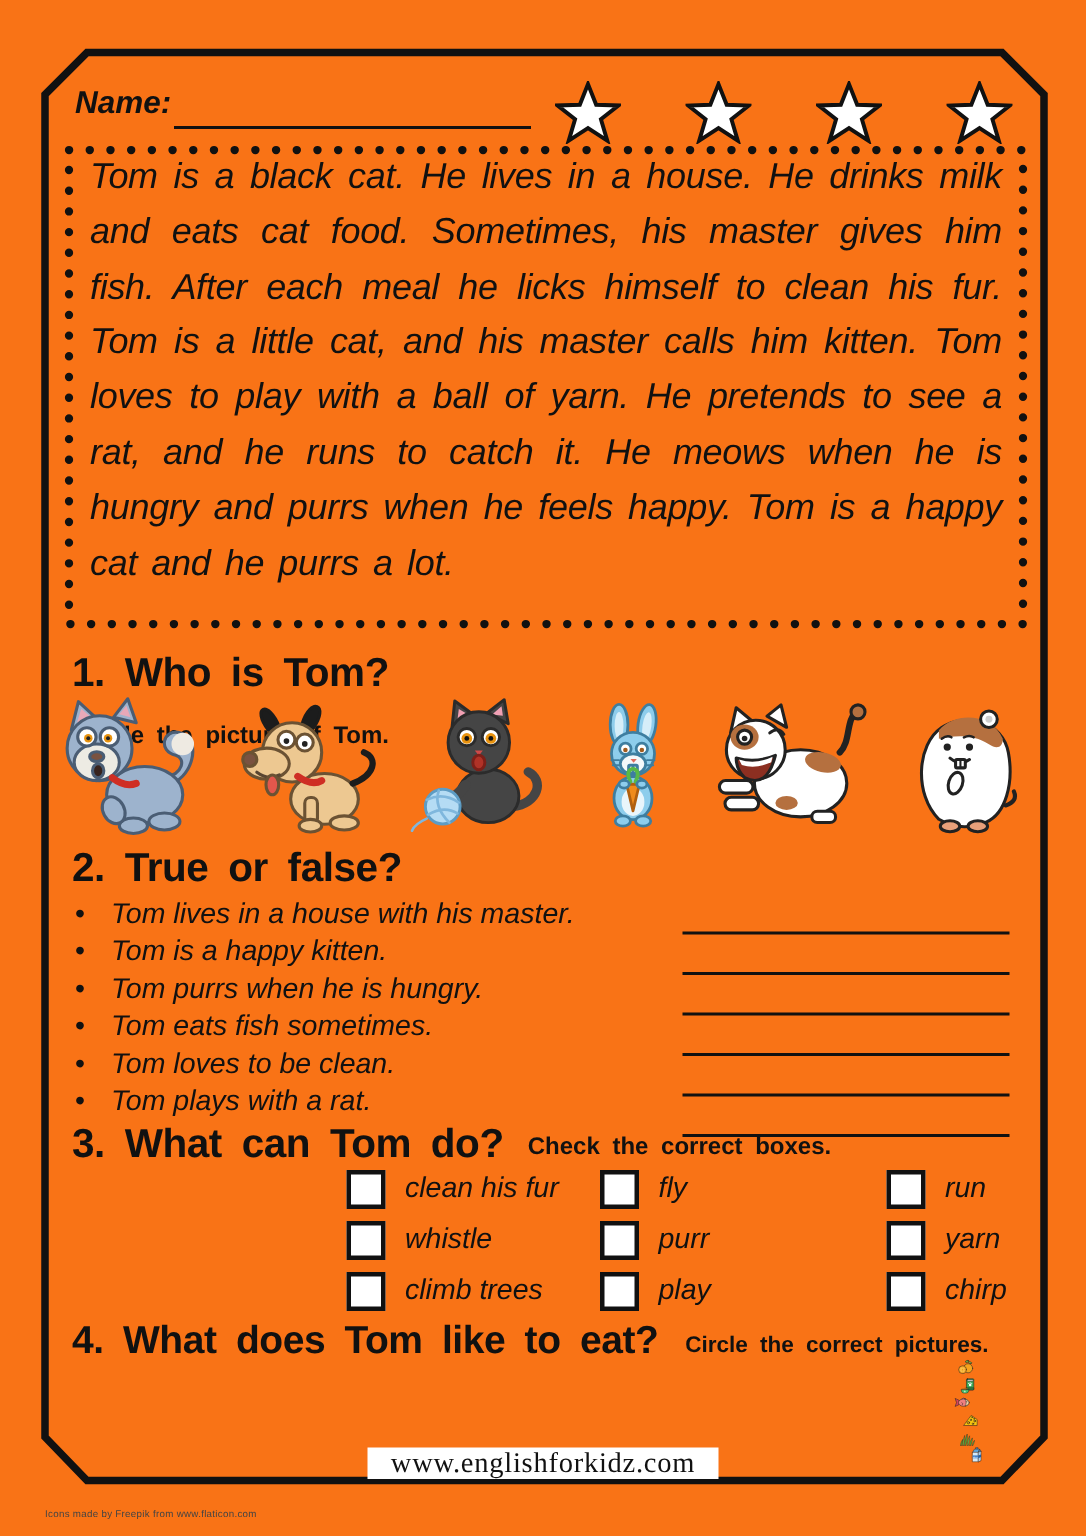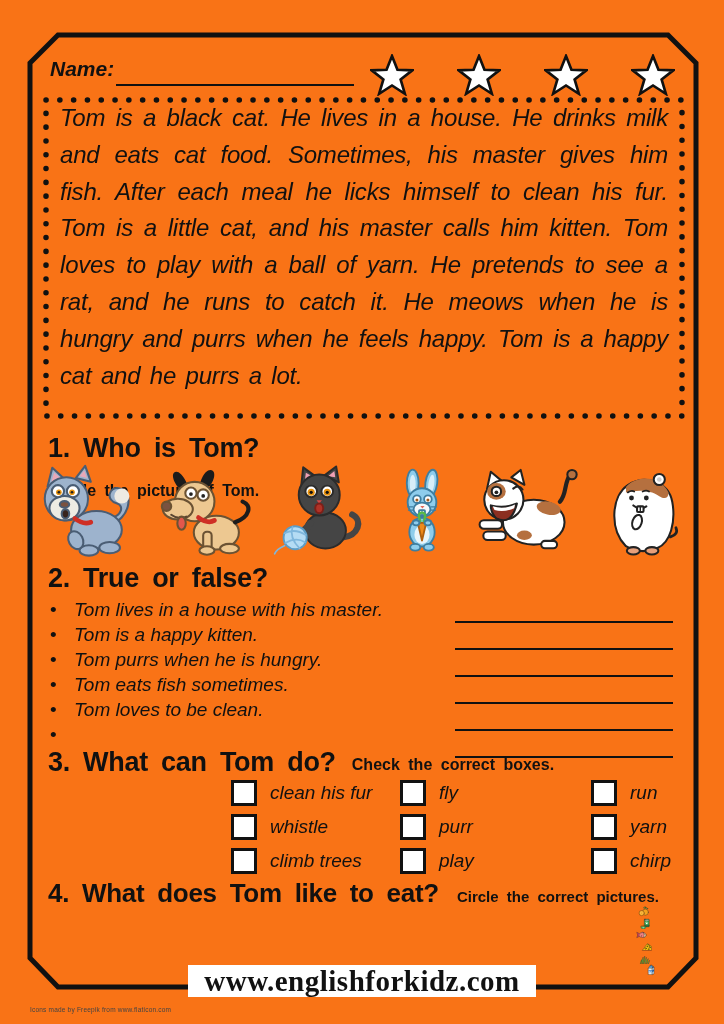--- a/index.html
+++ b/index.html
@@ -24,21 +24,21 @@
   .tf-row{display:flex;align-items:center;height:25px;font-style:italic;font-size:19px;}
   .bullet{width:24px;font-style:normal;font-size:19px;}
   .answer-line{height:25px;border-bottom:2.6px solid #111;width:218px;}
   
   .cb-row{display:flex;align-items:center;height:26px;margin-bottom:8px;}
   .cb{width:20px;height:20px;border:3.2px solid #111;background:#fff;flex:none;margin-right:13px;}
   .cb-label{font-style:italic;font-size:19px;white-space:nowrap;}
   
   .footer{left:0;right:0;top:965px;text-align:center;z-index:3;}
   .footer span{background:#fff;padding:0 16px;font-family:"Liberation Serif",serif;
-               font-weight:bold;font-size:29px;letter-spacing:0.5px;}
+               font-weight:normal;font-size:19px;letter-spacing:0.5px;}
   .attribution{left:30px;top:1006px;font-size:6.5px;color:#444;letter-spacing:0.2px;}
 </style>
 </head>
 <body>
 
 <div class="page">
 
   <svg class="abs" style="left:0;top:0;" width="724" height="1024" viewBox="0 0 724 1024">
     <path d="M58 35 H668 L696 63 V958 L668 987 H58 L30 958 V63 Z" fill="none" stroke="#111" stroke-width="5"></path>
   </svg>
@@ -233,20 +233,21 @@
     <div class="tf-row">
         <span class="bullet">•</span>
         <span>Tom eats fish sometimes.</span>
       </div>
     <div class="tf-row">
         <span class="bullet">•</span>
         <span>Tom loves to be clean.</span>
       </div>
     <div class="tf-row">
         <span class="bullet">•</span>
+        <span>Tom plays with a rat.</span>
       </div>
   </div>
   <div class="abs" style="left:455px;top:596px;">
     <div class="answer-line"></div>
     <div class="answer-line"></div>
     <div class="answer-line"></div>
     <div class="answer-line"></div>
     <div class="answer-line"></div>
     <div class="answer-line"></div>
   </div>

